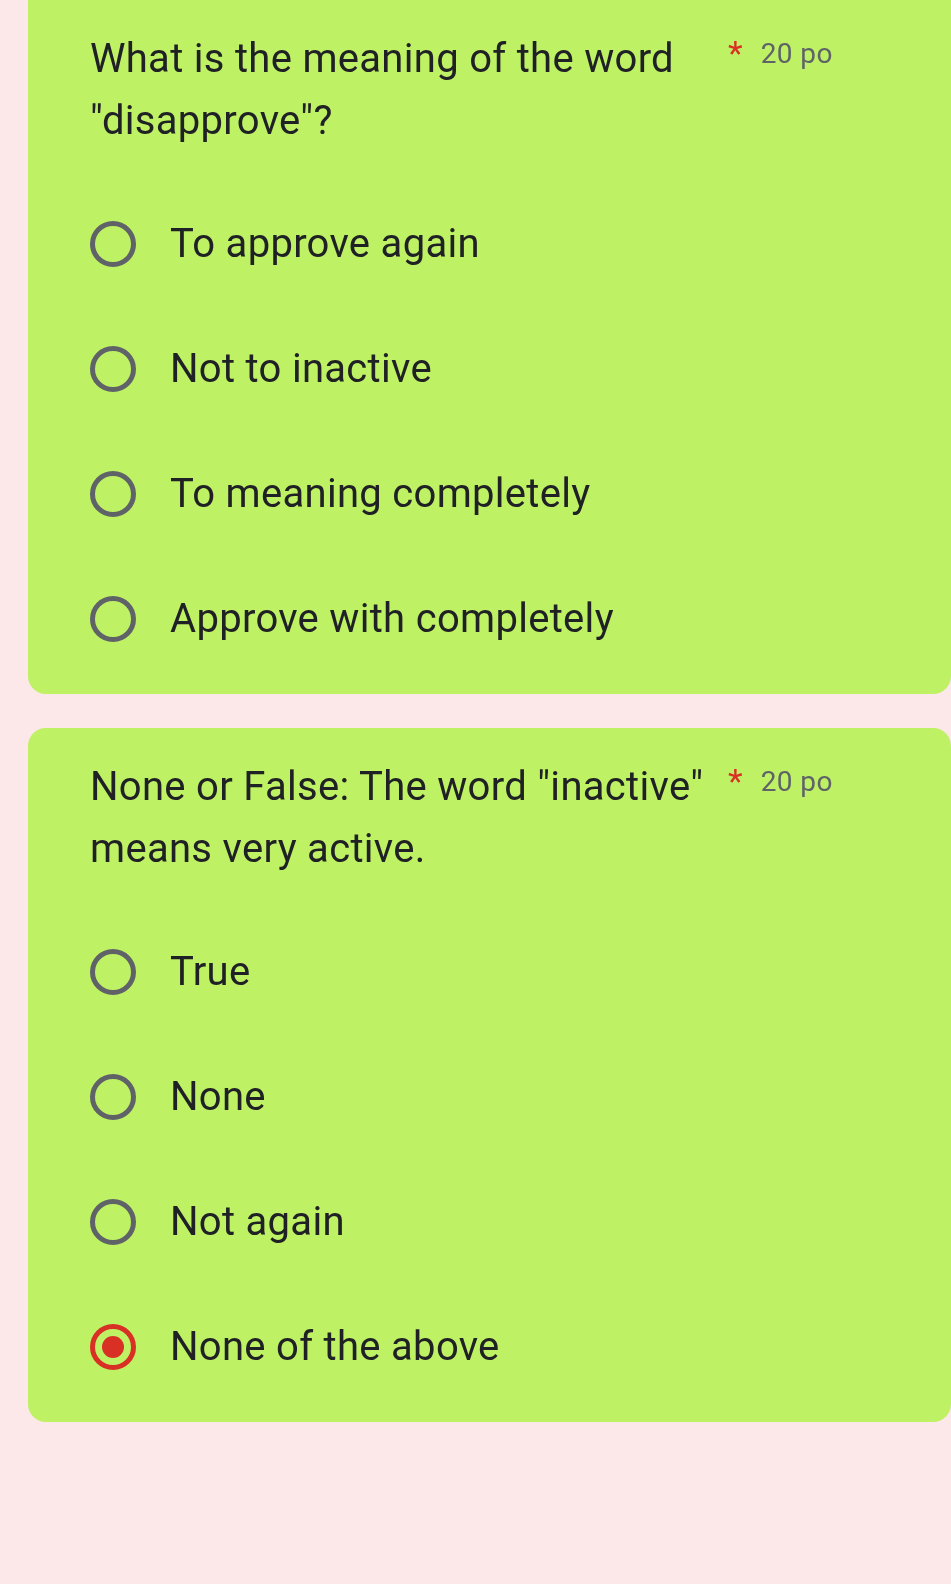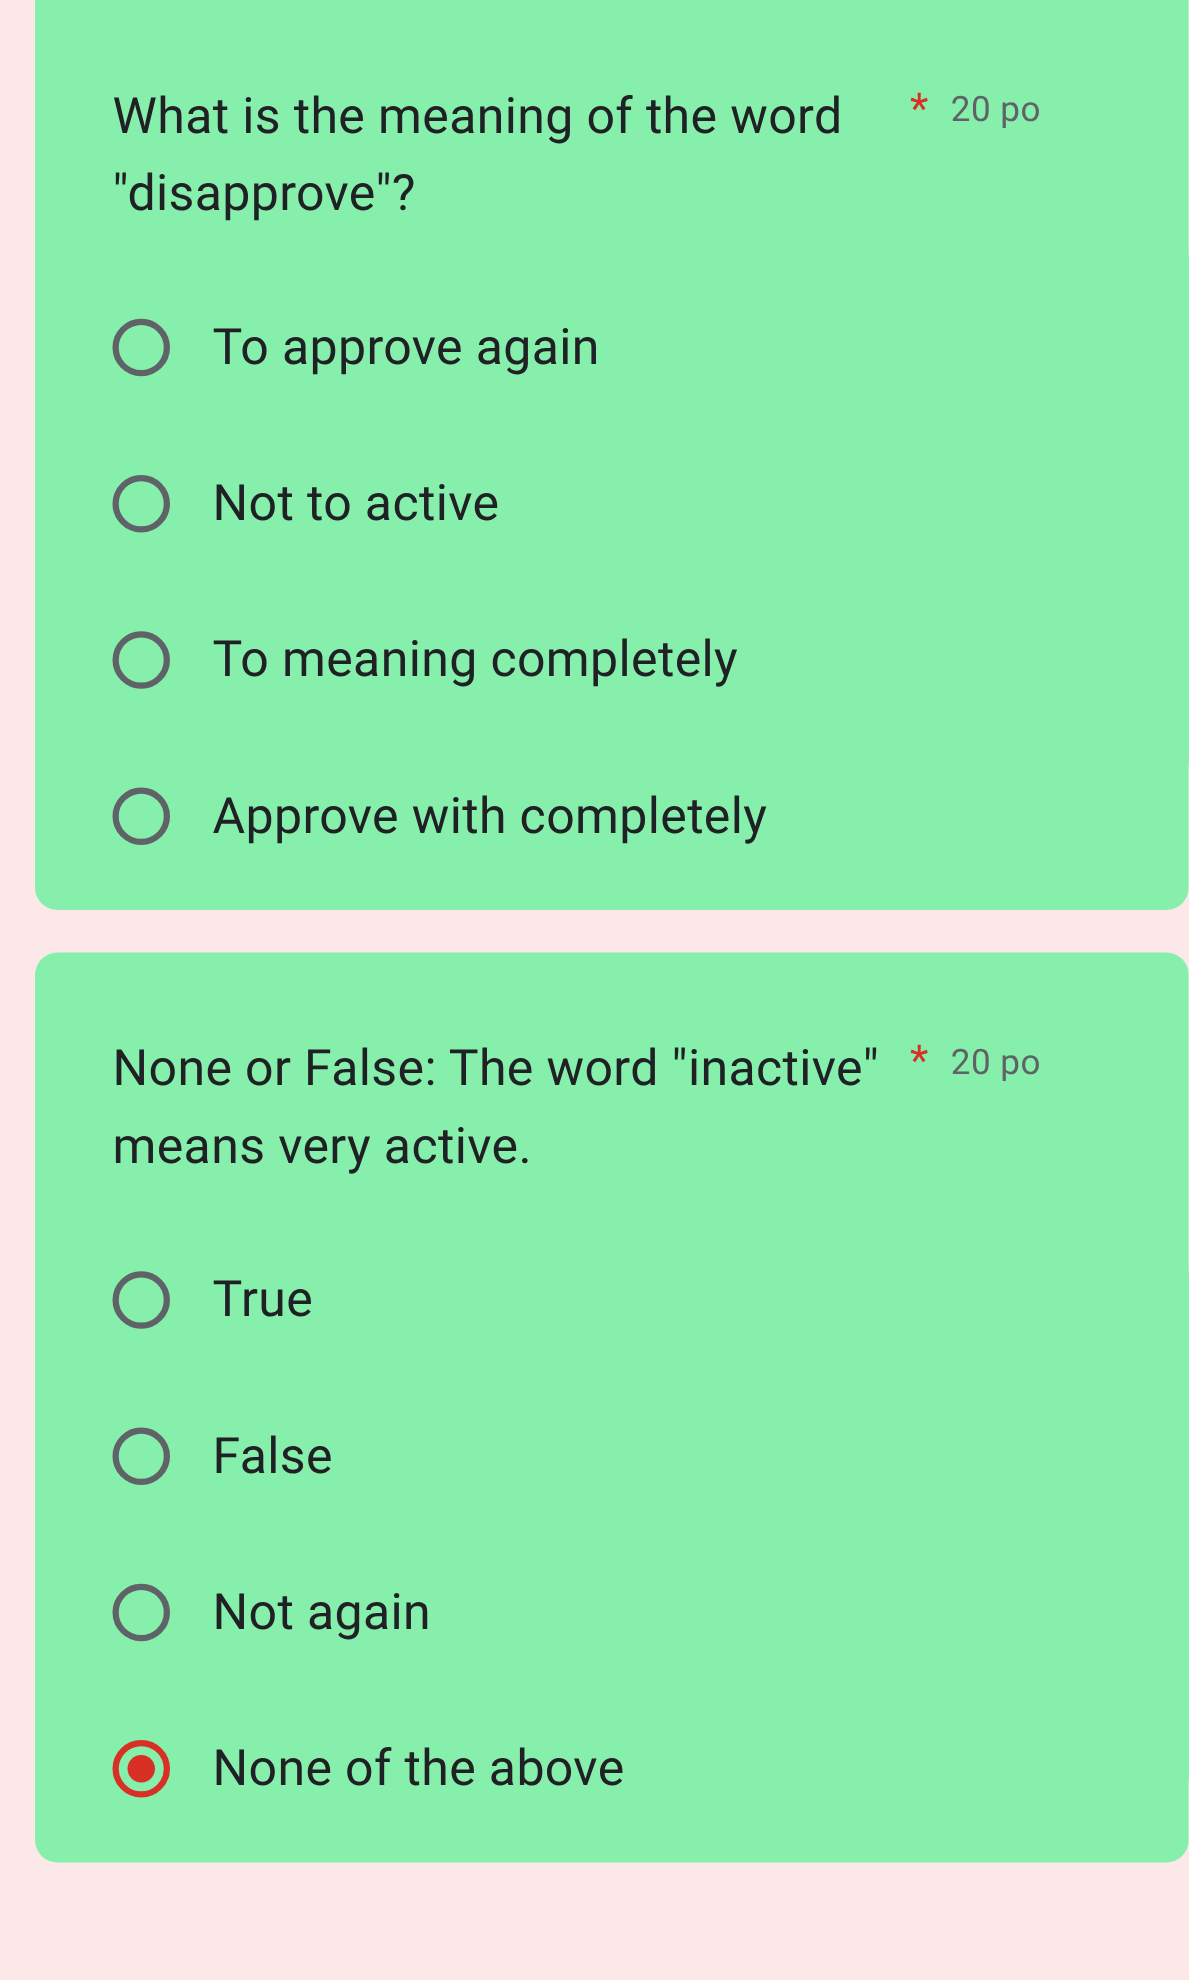--- a/index.html
+++ b/index.html
@@ -5,23 +5,23 @@
   * { box-sizing: border-box; margin: 0; padding: 0; }
   body {
     background: #fce8e8;
     font-family: 'Segoe UI', Roboto, -apple-system, sans-serif;
     width: 951px;
     height: 1584px;
     overflow: hidden;
     padding-left: 28px;
   }
   .card {
-    background: #86efac;
+    background: #bef264;
     border-radius: 18px;
-    padding: 62px 0 52px 62px;
+    padding: 28px 0 52px 62px;
     margin-bottom: 34px;
     overflow: hidden;
   }
   .card.first { border-top-left-radius: 0; border-top-right-radius: 0; margin-top: 0; }
   .header-row {
     display: flex;
     align-items: flex-start;
     margin-bottom: 68px;
   }
   .question {
@@ -95,21 +95,21 @@
       <span class="points">20 po</span>
     </div>
   </div>
   <div class="options">
     <div class="option">
       <span class="radio"></span>
       <span class="option-label">To approve again</span>
     </div>
     <div class="option">
       <span class="radio"></span>
-      <span class="option-label">Not to active</span>
+      <span class="option-label">Not to inactive</span>
     </div>
     <div class="option">
       <span class="radio"></span>
       <span class="option-label">To meaning completely</span>
     </div>
     <div class="option">
       <span class="radio"></span>
       <span class="option-label">Approve with completely</span>
     </div>
   </div>
@@ -123,21 +123,21 @@
       <span class="points">20 po</span>
     </div>
   </div>
   <div class="options">
     <div class="option">
       <span class="radio"></span>
       <span class="option-label">True</span>
     </div>
     <div class="option">
       <span class="radio"></span>
-      <span class="option-label">False</span>
+      <span class="option-label">None</span>
     </div>
     <div class="option">
       <span class="radio"></span>
       <span class="option-label">Not again</span>
     </div>
     <div class="option">
       <span class="radio selected"></span>
       <span class="option-label">None of the above</span>
     </div>
   </div>

